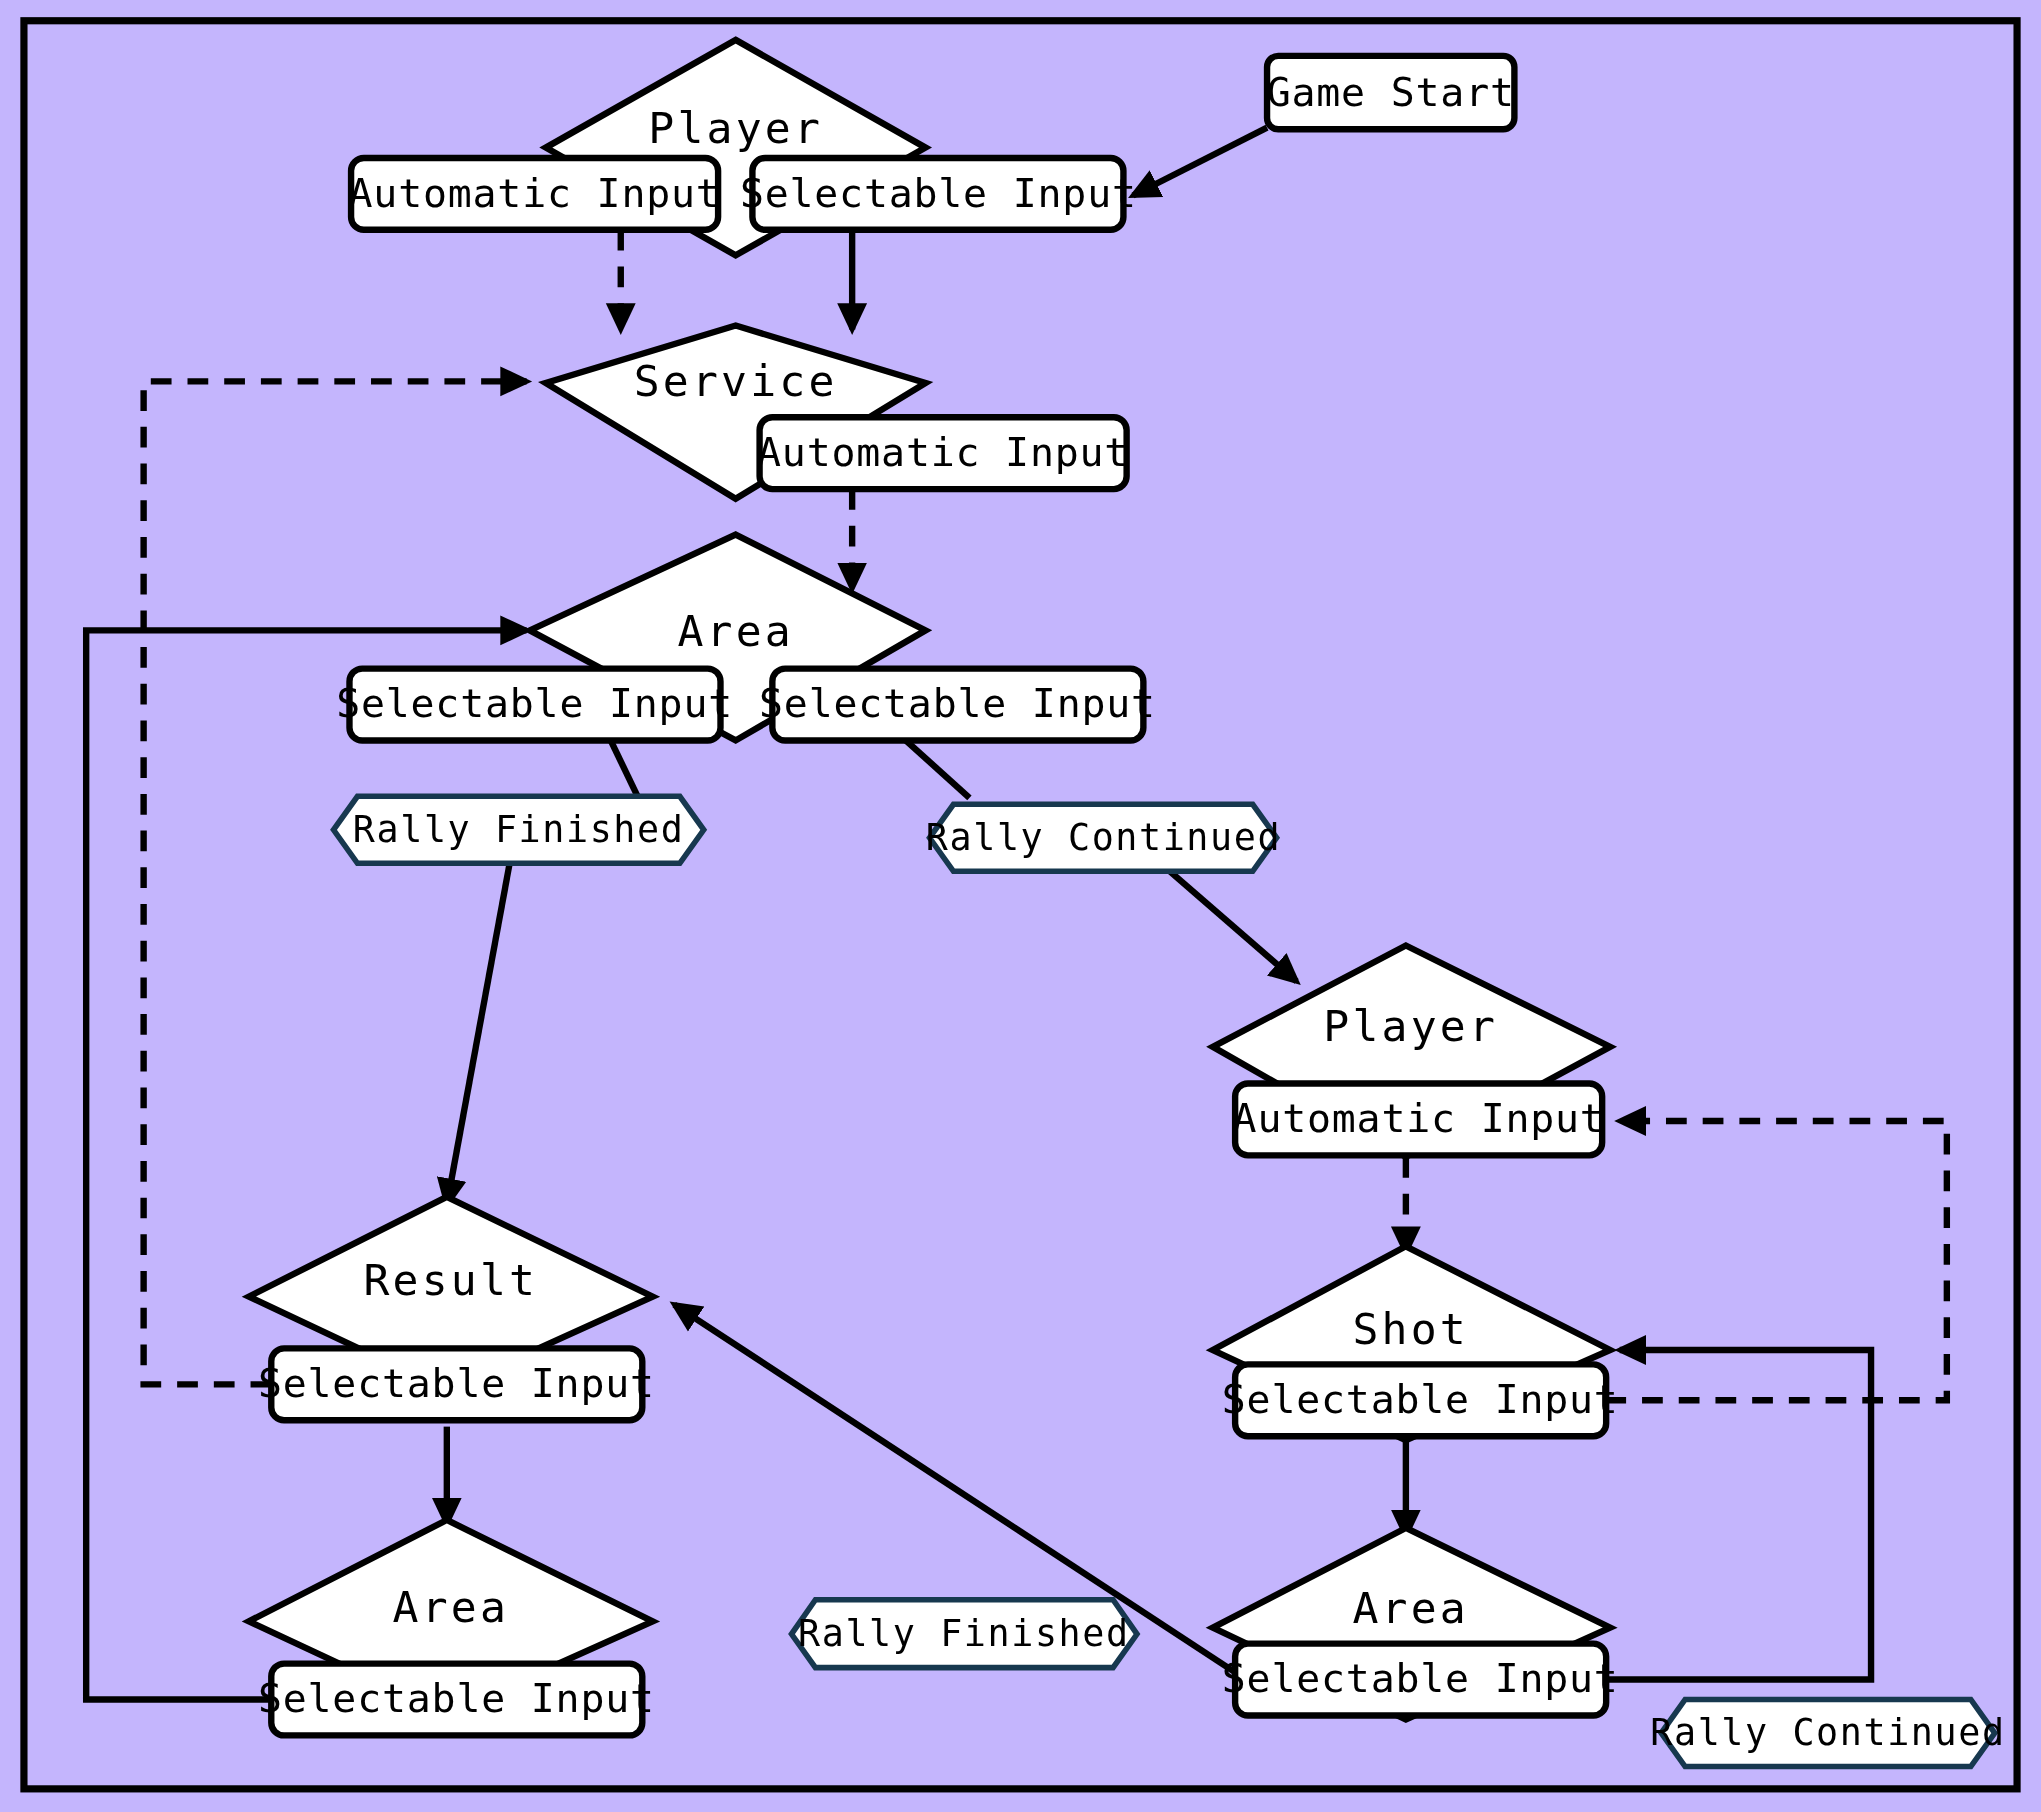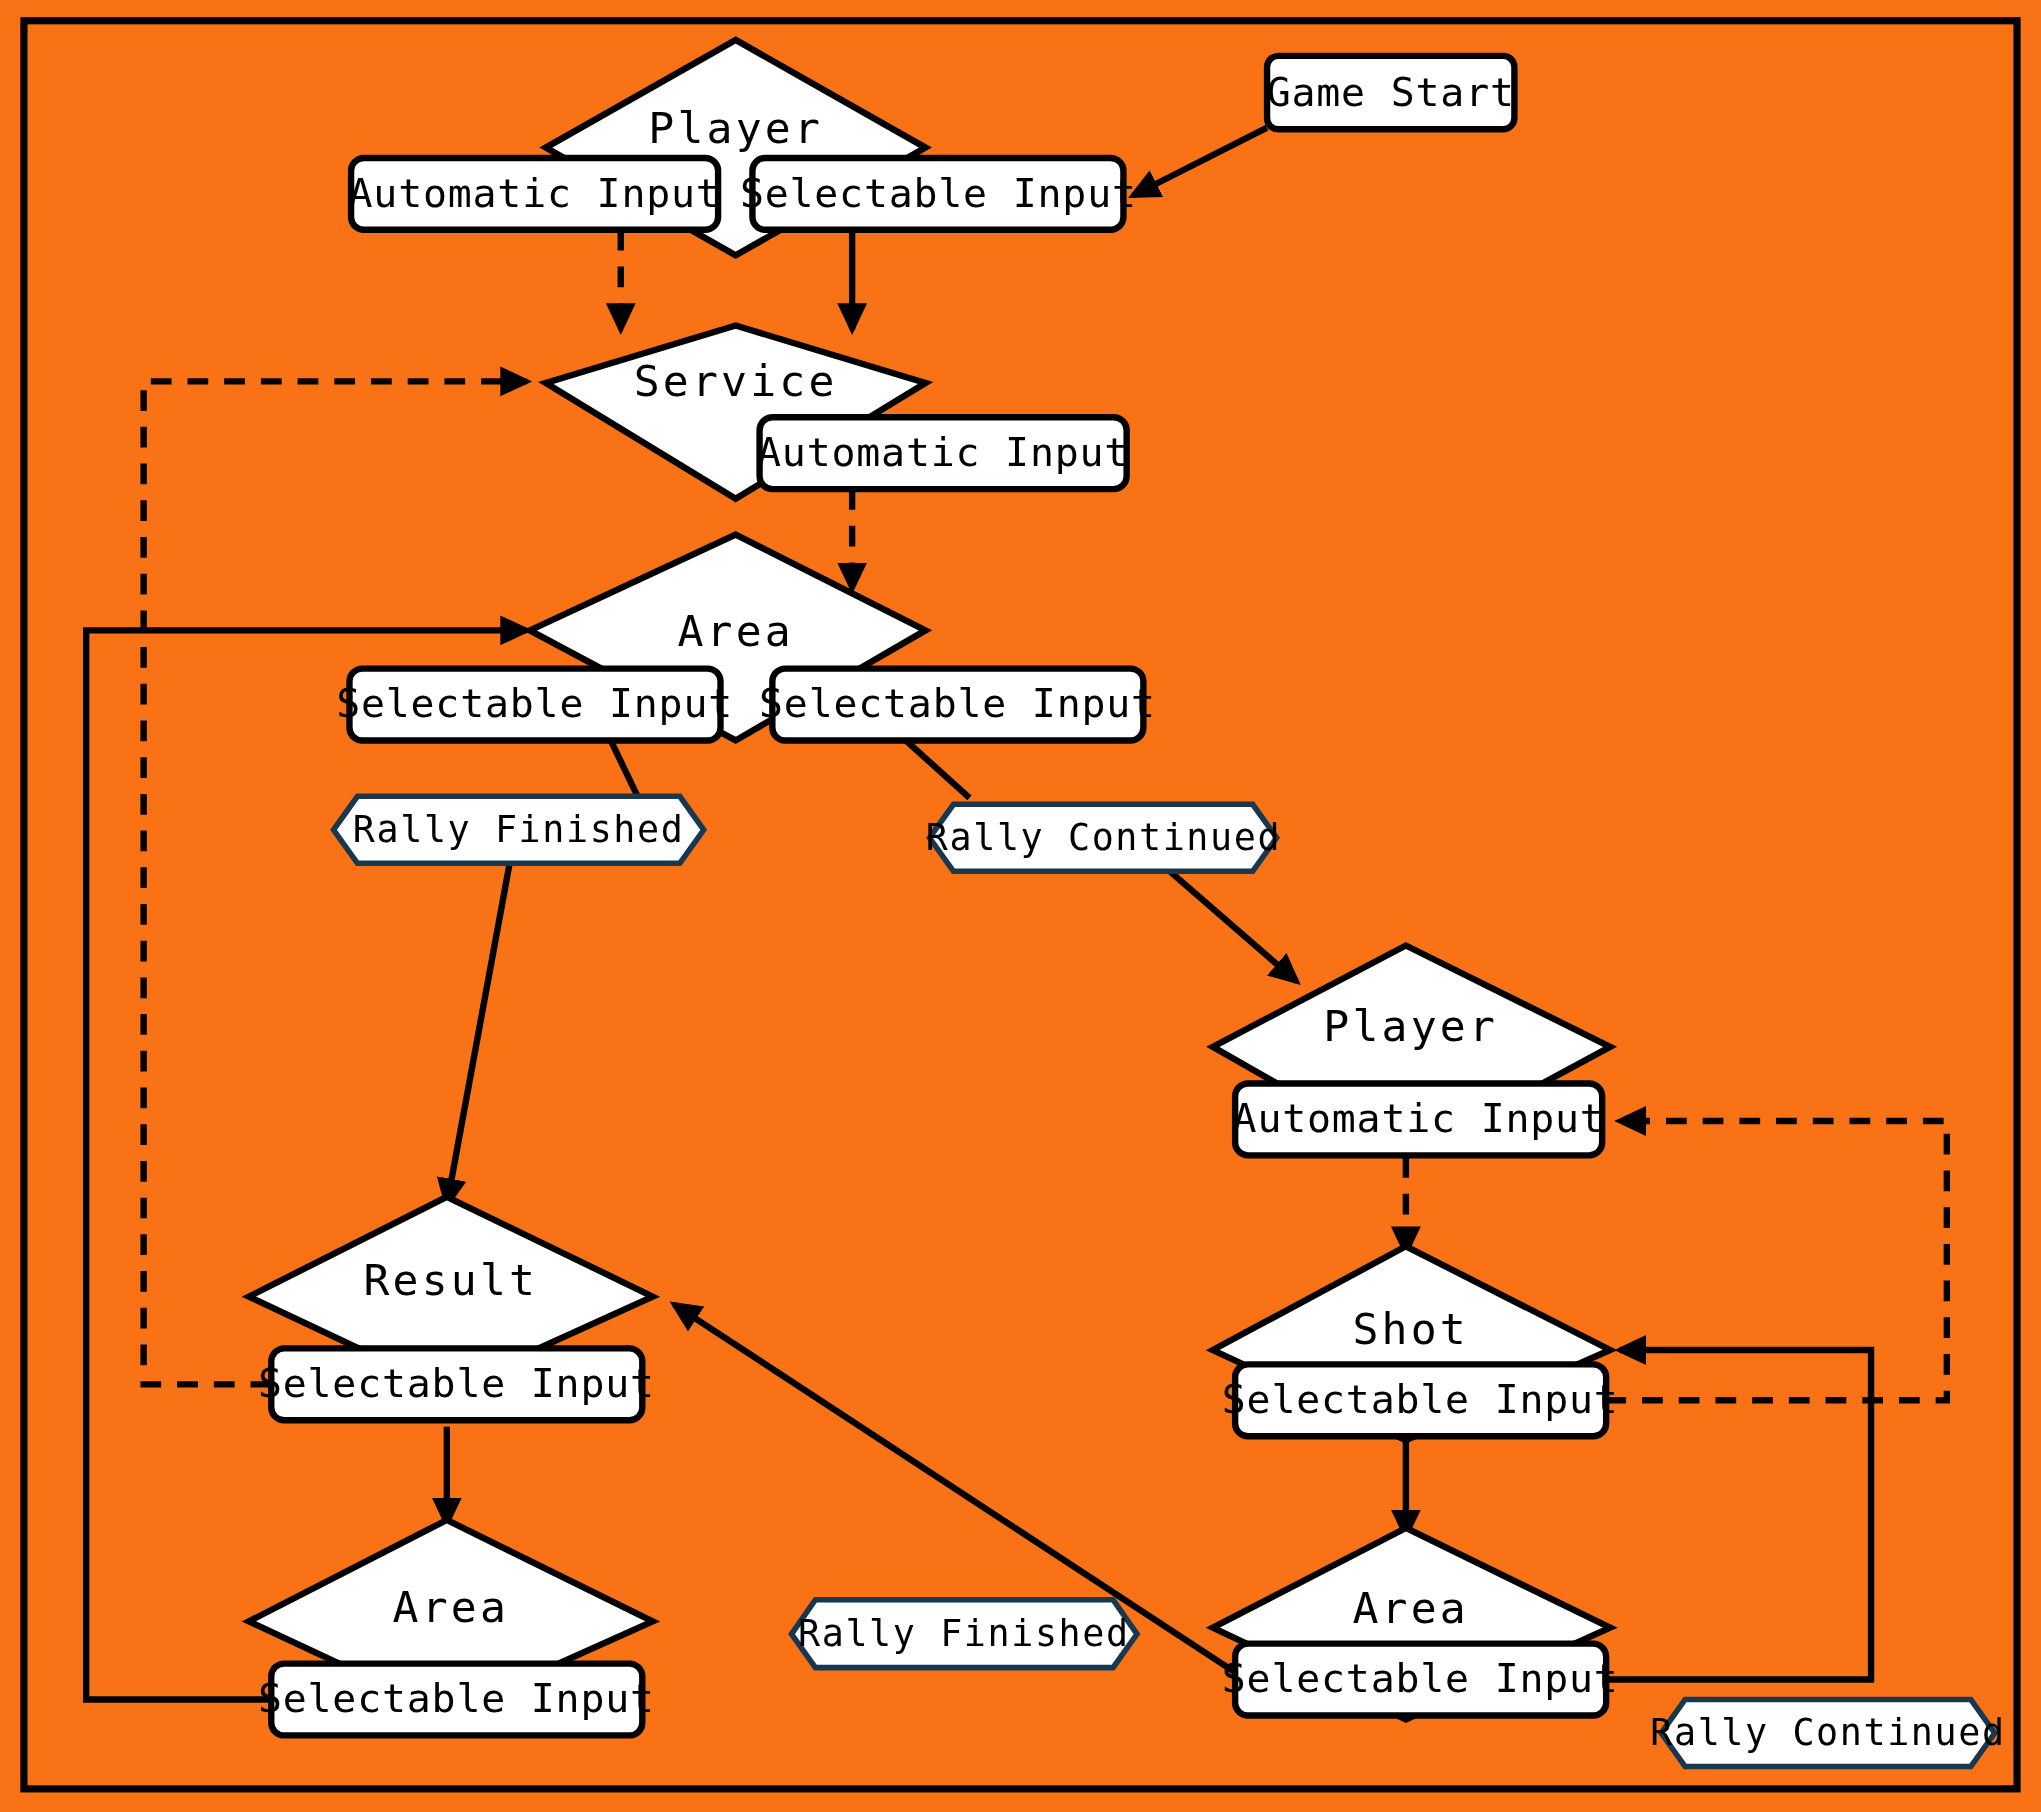--- a/index.html
+++ b/index.html
@@ -10,21 +10,21 @@
   body {
     width: 2041px;
     height: 1812px;
     font-family: "DejaVu Sans Mono", "Liberation Mono", monospace;
     overflow: hidden;
   }
   #stage {
     position: relative;
     width: 2041px;
     height: 1812px;
-    background: #f97316;
+    background: #c4b5fd;
   }
   svg#diagram {
     position: absolute;
     left: 0;
     top: 0;
     width: 2041px;
     height: 1812px;
   }
   .node-text {
     font-family: "DejaVu Sans Mono", "Liberation Mono", monospace;

